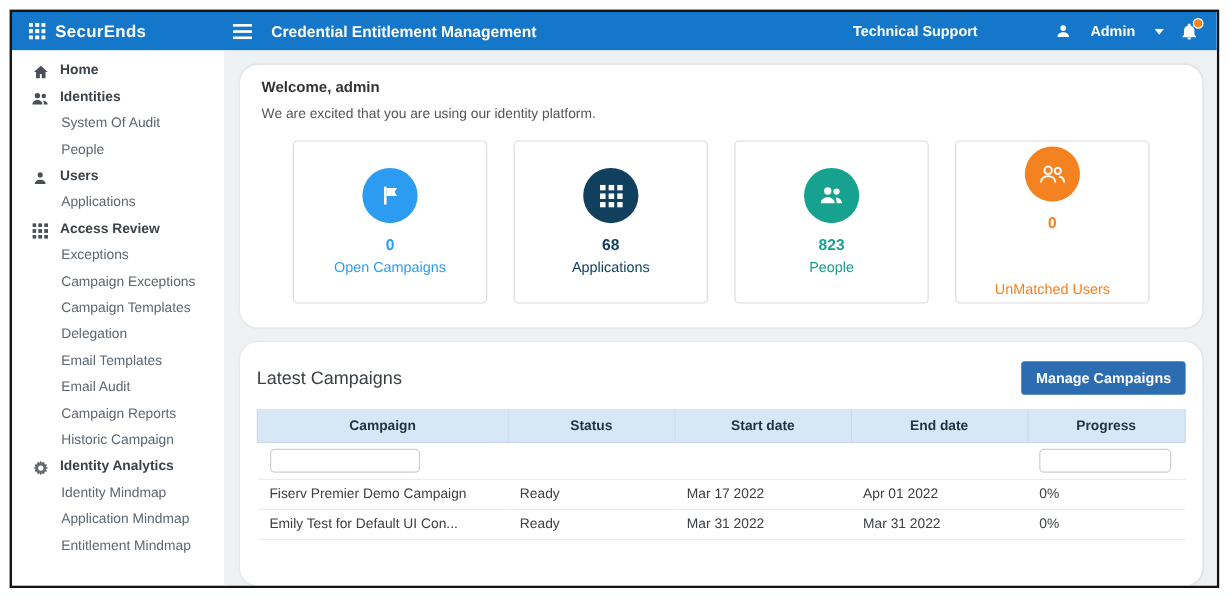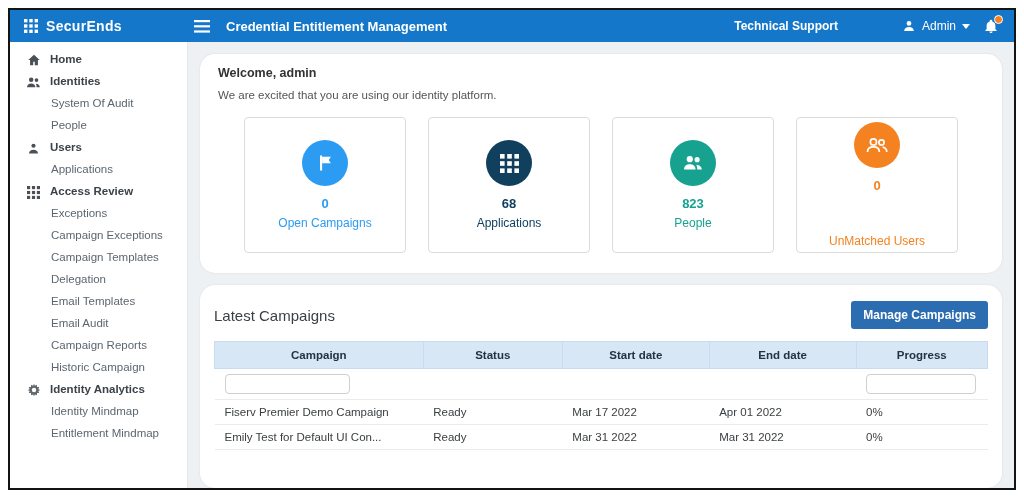--- a/index.html
+++ b/index.html
@@ -6,21 +6,21 @@
   html,body{width:1024px;height:498px;background:#fff;font-family:"Liberation Sans",sans-serif}
   .frame{position:absolute;left:8px;top:8px;width:1008px;height:482px;border:2px solid #141414;background:#fff;overflow:hidden;display:flex;flex-direction:column}
   
   .topbar{flex:0 0 32px;display:flex;align-items:center;color:#fff}
   .brand{flex:0 0 178px;display:flex;align-items:center;gap:8px;padding-left:14px;font-size:14px;font-weight:bold;letter-spacing:.3px}
   .hamburger{margin:0 16px 0 6px;display:inline-flex;cursor:pointer}
   .topbar-title{font-size:13px;font-weight:bold}
   .topbar-right{margin-left:auto;display:flex;align-items:center;gap:64px;padding-right:16px}
   .tech-support{font-size:12px;font-weight:bold;cursor:pointer}
   .admin-cluster{display:flex;align-items:center;gap:14px}
-  .admin-menu{display:flex;align-items:center;gap:6px;font-size:12px;font-weight:normal;cursor:pointer}
+  .admin-menu{display:flex;align-items:center;gap:16px;font-size:12px;font-weight:bold;cursor:pointer}
   .bell-wrap{position:relative;display:inline-flex;cursor:pointer}
   .badge{position:absolute;top:-4px;right:-5px;width:9px;height:9px;border-radius:50%;background:#f58220;border:1px solid #fff}
   
   .body-row{flex:1;display:flex;min-height:0}
   .sidebar{flex:0 0 178px;background:#fff;border-right:1px solid #e7e7e7;padding-top:6px;overflow:hidden}
   .nav-item{display:flex;align-items:flex-end;gap:9px;padding:3px 8px 3px 16px;font-size:11.5px;line-height:16px;cursor:pointer}
   .nav-item .nav-icon{width:15px;display:inline-flex;justify-content:center}
   .nav-item.top .nav-label{color:#3b4248;font-weight:bold}
   .nav-item.sub{padding-left:41px}
   .nav-item.sub .nav-label{color:#5c6670}
@@ -201,20 +201,23 @@
         <span class="nav-icon">
             <svg width="14" height="14" viewBox="0 0 16 16">
               <path fill="#61686e" d="M8 .8l1 2.2 2.3-.9.2 2.4 2.4.2-.9 2.3L15.2 8l-2.2 1 .9 2.3-2.4.2-.2 2.4-2.3-.9-1 2.2-1-2.2-2.3.9-.2-2.4-2.4-.2.9-2.3L.8 8l2.2-1-.9-2.3 2.4-.2.2-2.4 2.3.9z"></path>
               <circle cx="8" cy="8" r="2.5" fill="#fff"></circle>
             </svg>
           </span>
         <span class="nav-label">Identity Analytics</span>
       </div>
       <div class="nav-item sub">
           <span class="nav-label">Identity Mindmap</span>
+        </div>
+      <div class="nav-item sub">
+          <span class="nav-label">Application Mindmap</span>
         </div>
       <div class="nav-item sub">
           <span class="nav-label">Entitlement Mindmap</span>
         </div>
     </div>
 
     <div class="main">
 
       <div class="card welcome-card">
         <div class="welcome-title">Welcome, admin</div>

